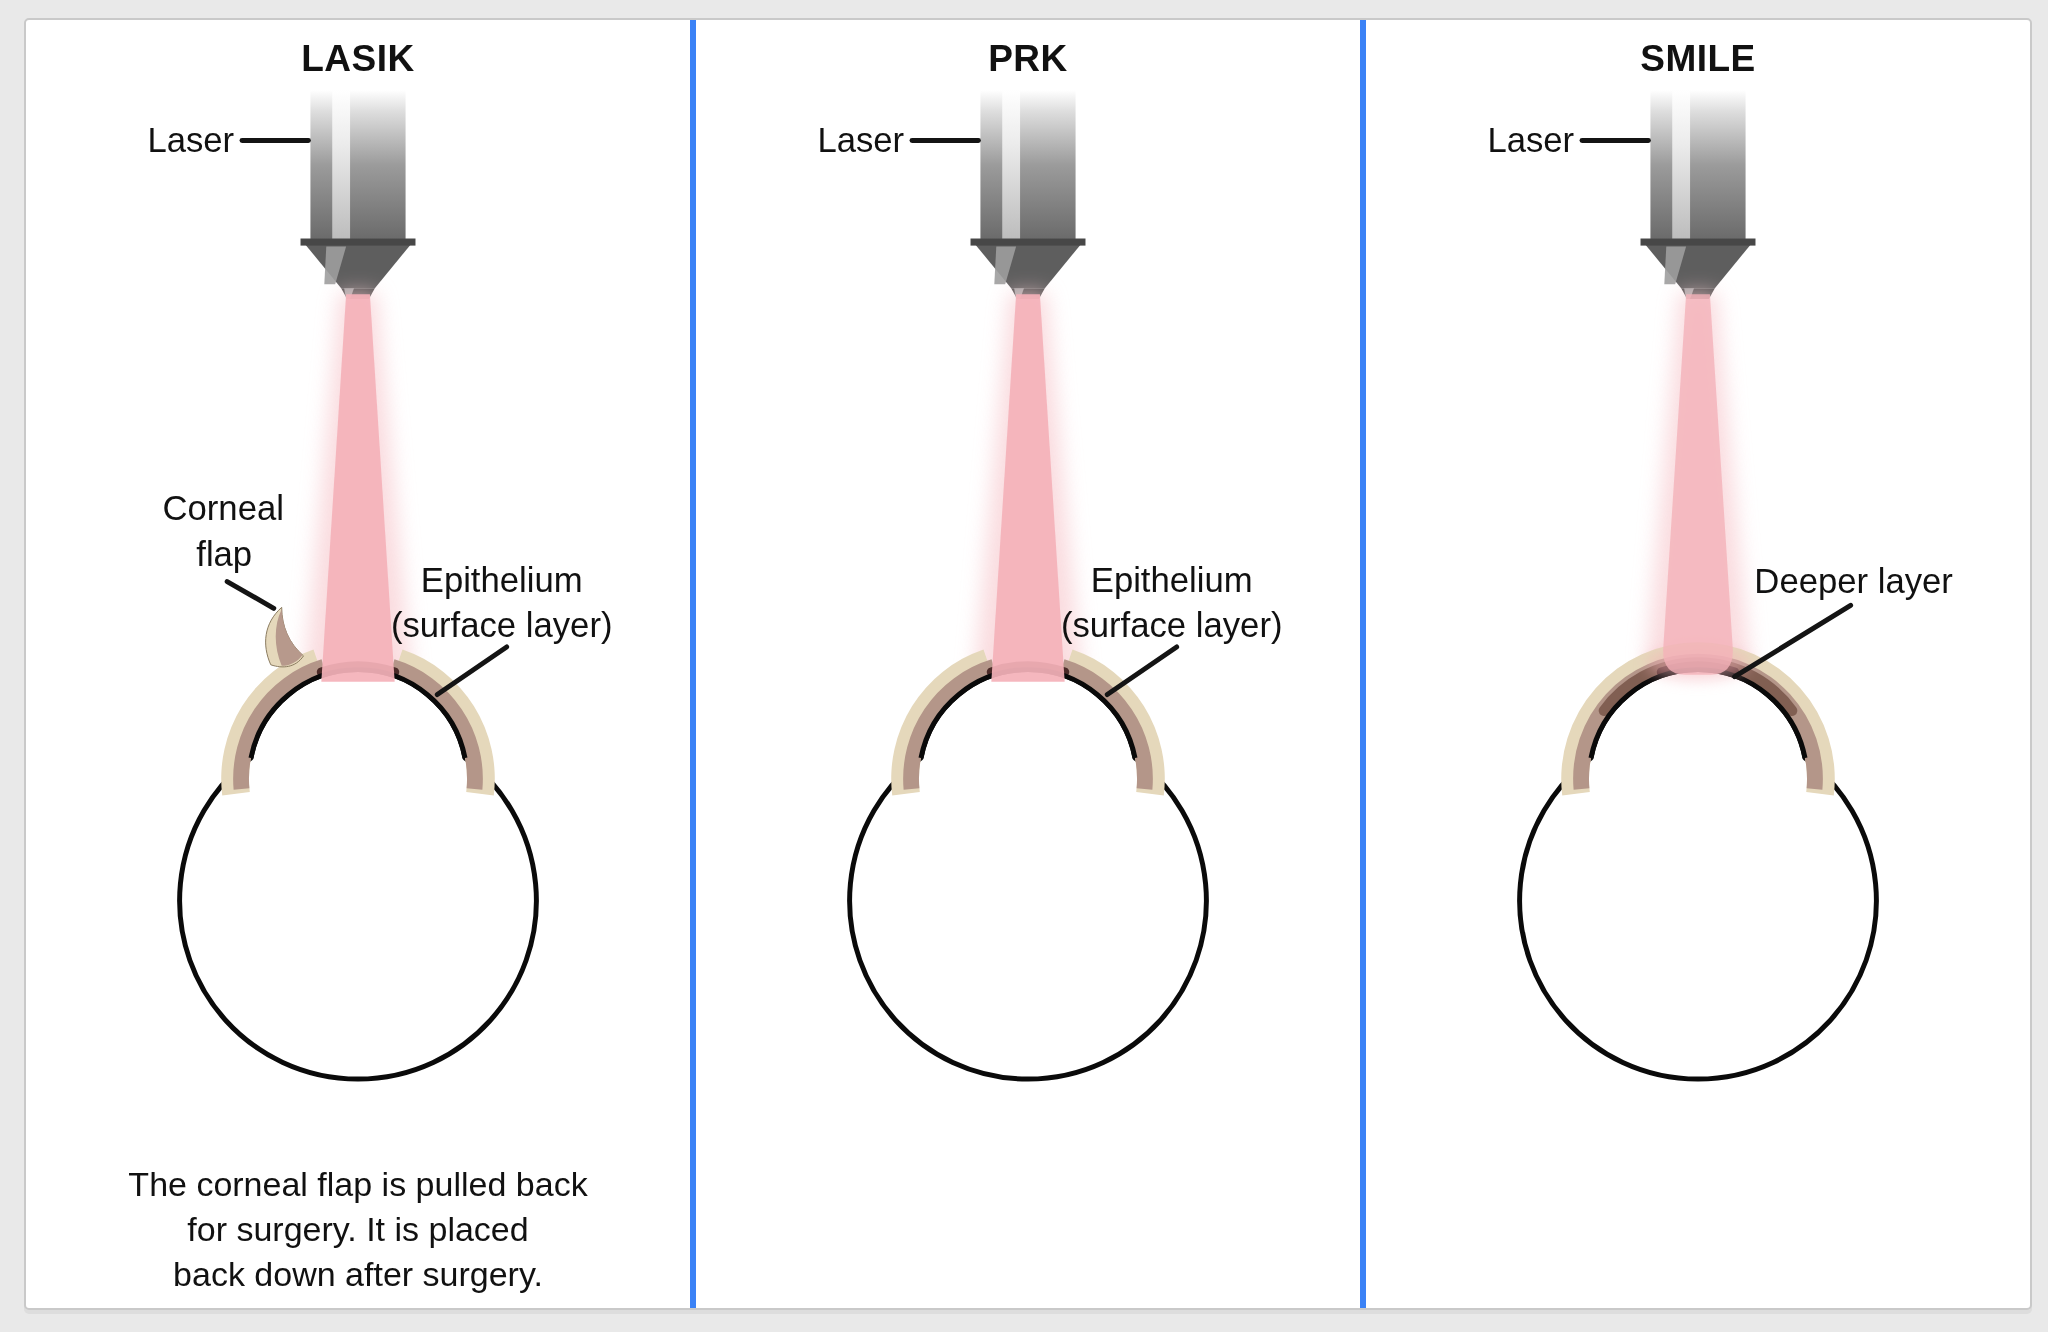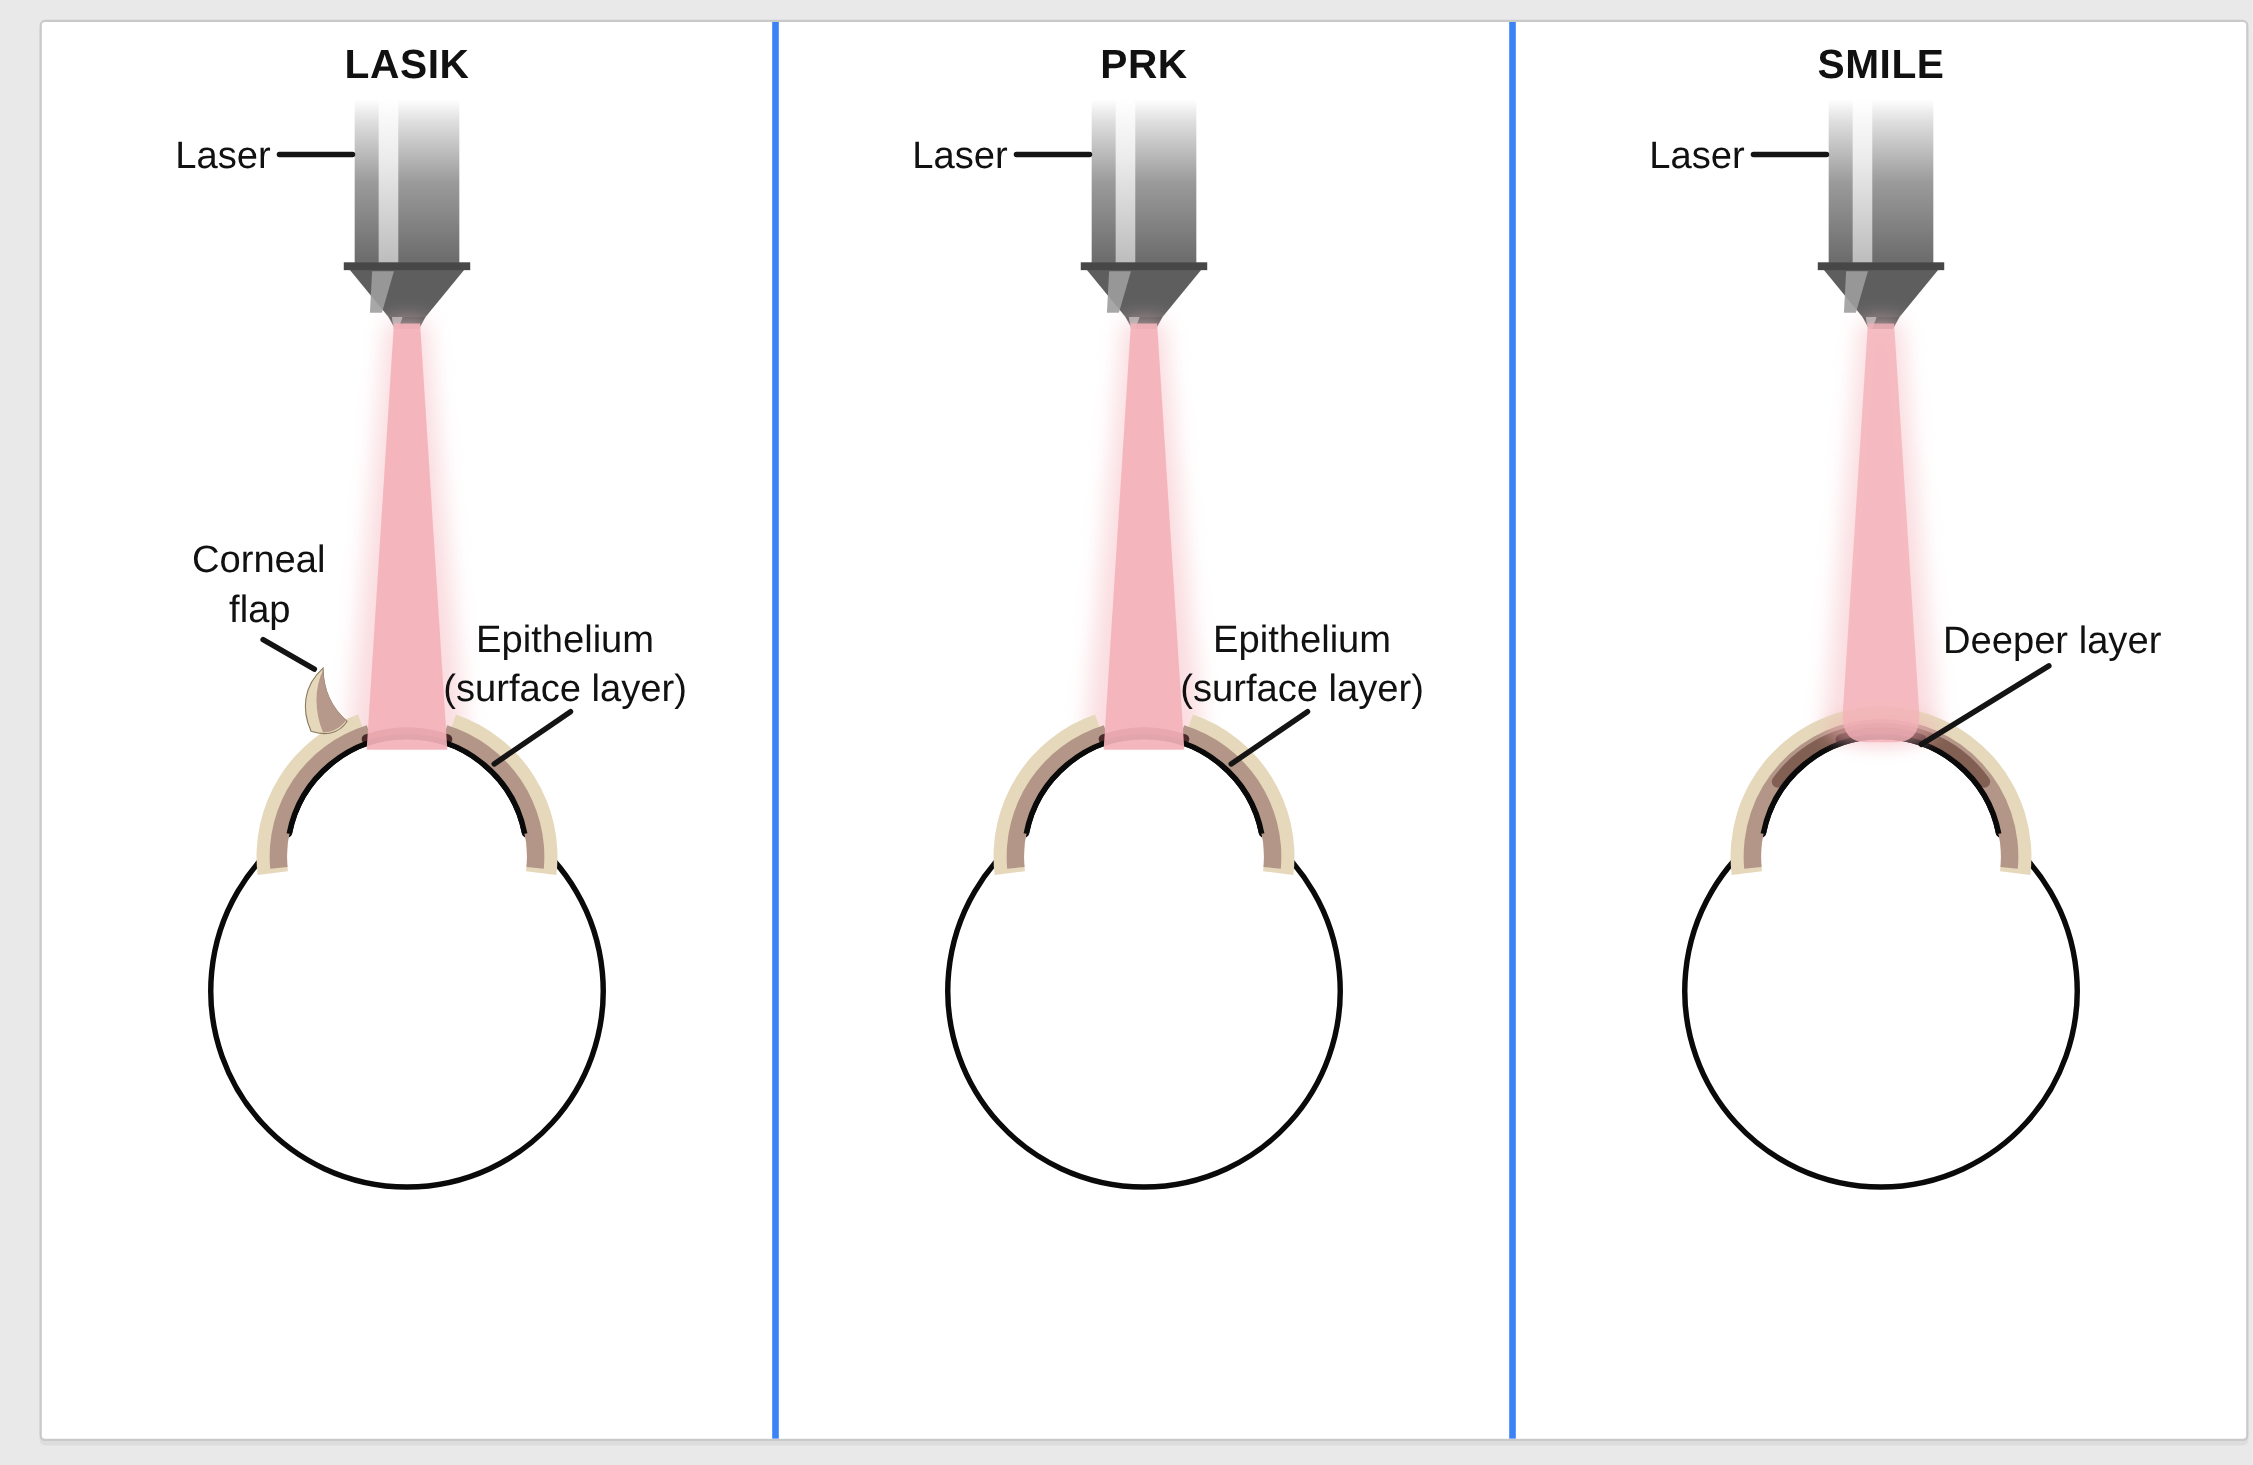--- a/index.html
+++ b/index.html
@@ -4,21 +4,21 @@
 <style>
   html,body{margin:0;padding:0;}
   body{
     width:2048px;height:1332px;
     background:#e9e9e9;
     font-family:"Liberation Sans", sans-serif;
     position:relative;
     -webkit-font-smoothing:antialiased;
   }
   .card{
-    position:absolute;left:36px;top:18px;
+    position:absolute;left:24px;top:18px;
     width:2004px;height:1288px;
     background:#ffffff;
     border:2px solid #c9c9c9;
     border-radius:5px;
     box-shadow:0 4px 0 rgba(0,0,0,0.05);
     display:flex;flex-direction:row;
     overflow:hidden;
   }
   .panel{
     flex:1 1 0;
@@ -119,20 +119,23 @@
 
       <text class="lbl" x="199" y="434" text-anchor="middle">Corneal</text>
       <text class="lbl" x="200" y="480" text-anchor="middle">flap</text>
       <line class="leader" x1="203" y1="496" x2="250" y2="523"></line>
 
       <text class="lbl" x="480" y="507" text-anchor="middle">Epithelium</text>
       <text class="lbl" x="480" y="552" text-anchor="middle">(surface layer)</text>
       <line class="leader" x1="485" y1="562" x2="415" y2="610"></line>
     </svg>
 
+    <div class="panel-desc">The corneal flap is pulled back
+for surgery. It is placed
+back down after surgery.</div>
   </div>
 
   <div class="panel">
     <div class="panel-title">PRK</div>
 
     <svg class="diagram" viewBox="0 0 670 1080">
       <g>
         <rect x="287" y="0" width="96" height="152" fill="url(#bodyGrad)"></rect>
         <rect x="309" y="0" width="18" height="152" fill="url(#stripeGrad)"></rect>
         <polygon points="277,150 393,150 352,200 318,200" fill="#5e5e5e"></polygon>

